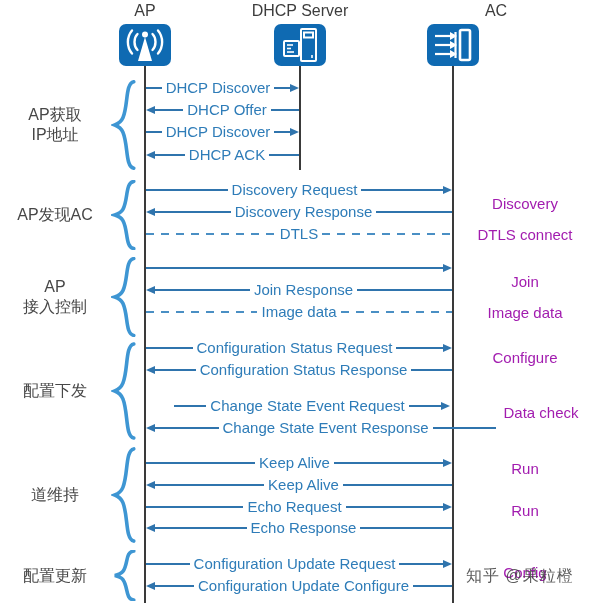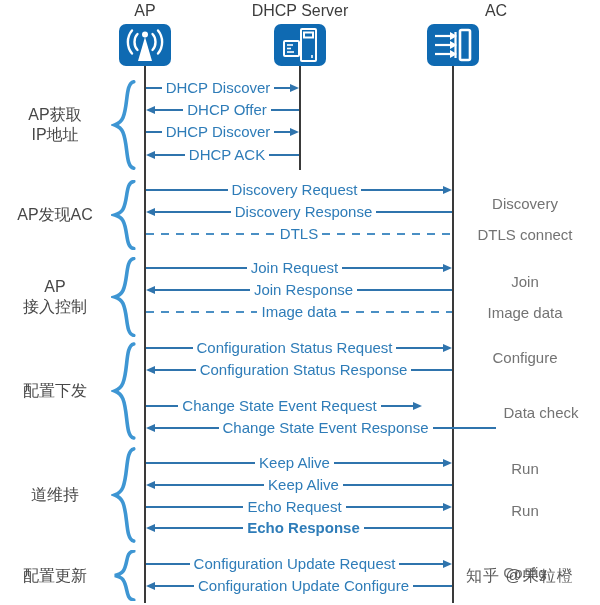--- a/index.html
+++ b/index.html
@@ -29,21 +29,21 @@
   .ah.right{border-top:4.5px solid transparent;border-bottom:4.5px solid transparent;border-left:9px solid #2f74ad;}
   .ah.left{border-top:4.5px solid transparent;border-bottom:4.5px solid transparent;border-right:9px solid #2f74ad;}
   .group-label{
     position:absolute;left:0;width:110px;text-align:center;
     transform:translateY(-50%);font-size:16px;line-height:20px;color:#474747;
   }
   .brace{position:absolute;left:111px;width:26px;}
   .brace svg{display:block;width:100%;height:100%;}
   .phase{
     position:absolute;left:452px;width:146px;text-align:center;
-    transform:translateY(-50%);font-size:15px;color:#737373;white-space:nowrap;
+    transform:translateY(-50%);font-size:15px;color:#a21caf;white-space:nowrap;
   }
   .watermark{
     position:absolute;left:466px;top:566px;font-size:16px;color:#404040;
     white-space:nowrap;opacity:0.85;z-index:5;letter-spacing:1px;
   }
 </style>
 </head>
 <body>
 
 <div id="stage">
@@ -189,21 +189,20 @@
         <div class="lbl">Discovery Response</div>
         <div class="seg"></div>
       </div>
       <div class="msg" style="left: 146px; width: 306px; top: 224px;">
         <div class="seg dashed"></div>
         <div class="lbl">DTLS</div>
         <div class="seg dashed"></div>
       </div>
       <div class="msg" style="left: 146px; width: 306px; top: 258px;">
         <div class="seg"></div>
-        <div class="lbl">Join Request</div>
         <div class="seg"></div>
         <div class="ah right"></div>
       </div>
       <div class="msg" style="left: 146px; width: 306px; top: 280px;">
         <div class="ah left"></div>
         <div class="seg"></div>
         <div class="lbl">Join Response</div>
         <div class="seg"></div>
       </div>
       <div class="msg" style="left: 146px; width: 306px; top: 302px;">
@@ -216,21 +215,21 @@
         <div class="lbl">Configuration Status Request</div>
         <div class="seg"></div>
         <div class="ah right"></div>
       </div>
       <div class="msg" style="left: 146px; width: 306px; top: 360px;">
         <div class="ah left"></div>
         <div class="seg"></div>
         <div class="lbl">Configuration Status Response</div>
         <div class="seg"></div>
       </div>
-      <div class="msg" style="left: 146px; width: 276px; top: 396px;">
+      <div class="msg" style="left: 146px; width: 276px; top: 396px; padding-left: 28px;">
         <div class="seg"></div>
         <div class="lbl">Change State Event Request</div>
         <div class="seg"></div>
         <div class="ah right"></div>
       </div>
       <div class="msg" style="left: 146px; width: 350px; top: 418px;">
         <div class="ah left"></div>
         <div class="seg"></div>
         <div class="lbl">Change State Event Response</div>
         <div class="seg"></div>
@@ -246,21 +245,21 @@
         <div class="seg"></div>
         <div class="lbl">Keep Alive</div>
         <div class="seg"></div>
       </div>
       <div class="msg" style="left: 146px; width: 306px; top: 497px;">
         <div class="seg"></div>
         <div class="lbl">Echo Request</div>
         <div class="seg"></div>
         <div class="ah right"></div>
       </div>
-      <div class="msg" style="left: 146px; width: 306px; top: 518px; font-weight: bold;">
+      <div class="msg" style="left: 146px; width: 306px; top: 518px;">
         <div class="ah left"></div>
         <div class="seg"></div>
         <div class="lbl">Echo Response</div>
         <div class="seg"></div>
       </div>
       <div class="msg" style="left: 146px; width: 306px; top: 554px;">
         <div class="seg"></div>
         <div class="lbl">Configuration Update Request</div>
         <div class="seg"></div>
         <div class="ah right"></div>

